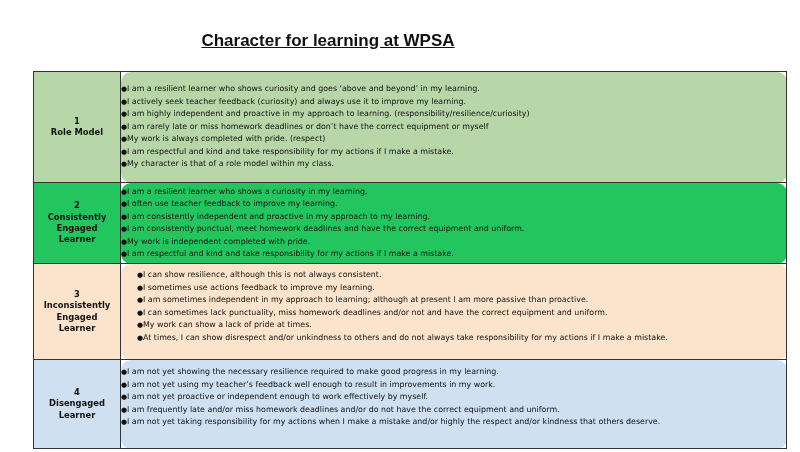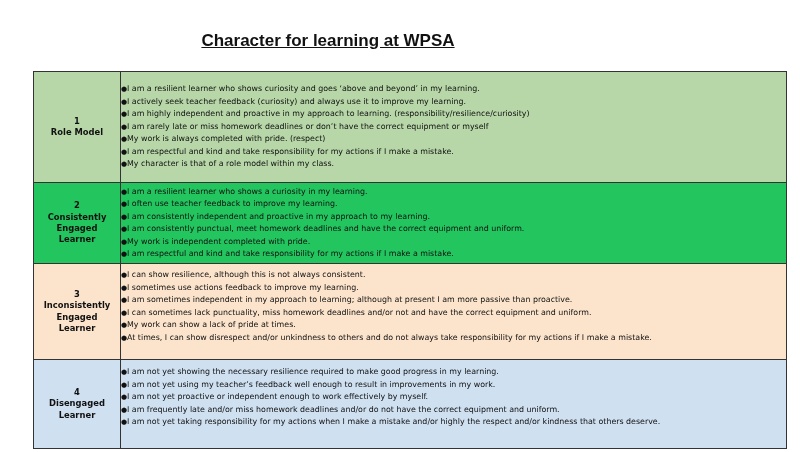--- a/index.html
+++ b/index.html
@@ -11,22 +11,22 @@
   }
   table.cfl {
     position: absolute; left: 33px; top: 71px; width: 754px;
     border-collapse: collapse; table-layout: fixed;
     font-family: "DejaVu Sans", sans-serif;
   }
   table.cfl td, table.cfl th { border: 1.5px solid #333; padding: 0; vertical-align: middle; }
   col.c1 { width: 87px; }
   th { font-size: 8.2px; font-weight: bold; height: 22px; background: #fff; }
   td.grade { text-align: center; font-weight: bold; font-size: 8.4px; line-height: 11.4px; }
-  td.desc { font-size: 7.9px; line-height: 11.5px; padding-left: 22px; }
-  td.desc.tight { }
+  td.desc { font-size: 7.9px; line-height: 11.5px; padding-left: 22px; border-radius: 10px; }
+  td.desc.tight { padding-left: 16px; }
   ul { list-style: none; margin: 0; padding: 0; }
   li { white-space: nowrap; }
   li .b { display: inline-block; width: 6px; font-size: 7px; }
   tr.r1 td { background: #b7d7a8; height: 110px; }
   tr.r2 td { background: #22c55e; height: 80px; }
   tr.r3 td { background: #fce4cc; height: 90px; }
   tr.r3 td.desc { vertical-align: top; padding-top: 5px; }
   tr.r4 td { background: #cfe0f1; height: 82px; }
   tr.r4 td.desc { vertical-align: top; padding-top: 6px; }
 </style>

